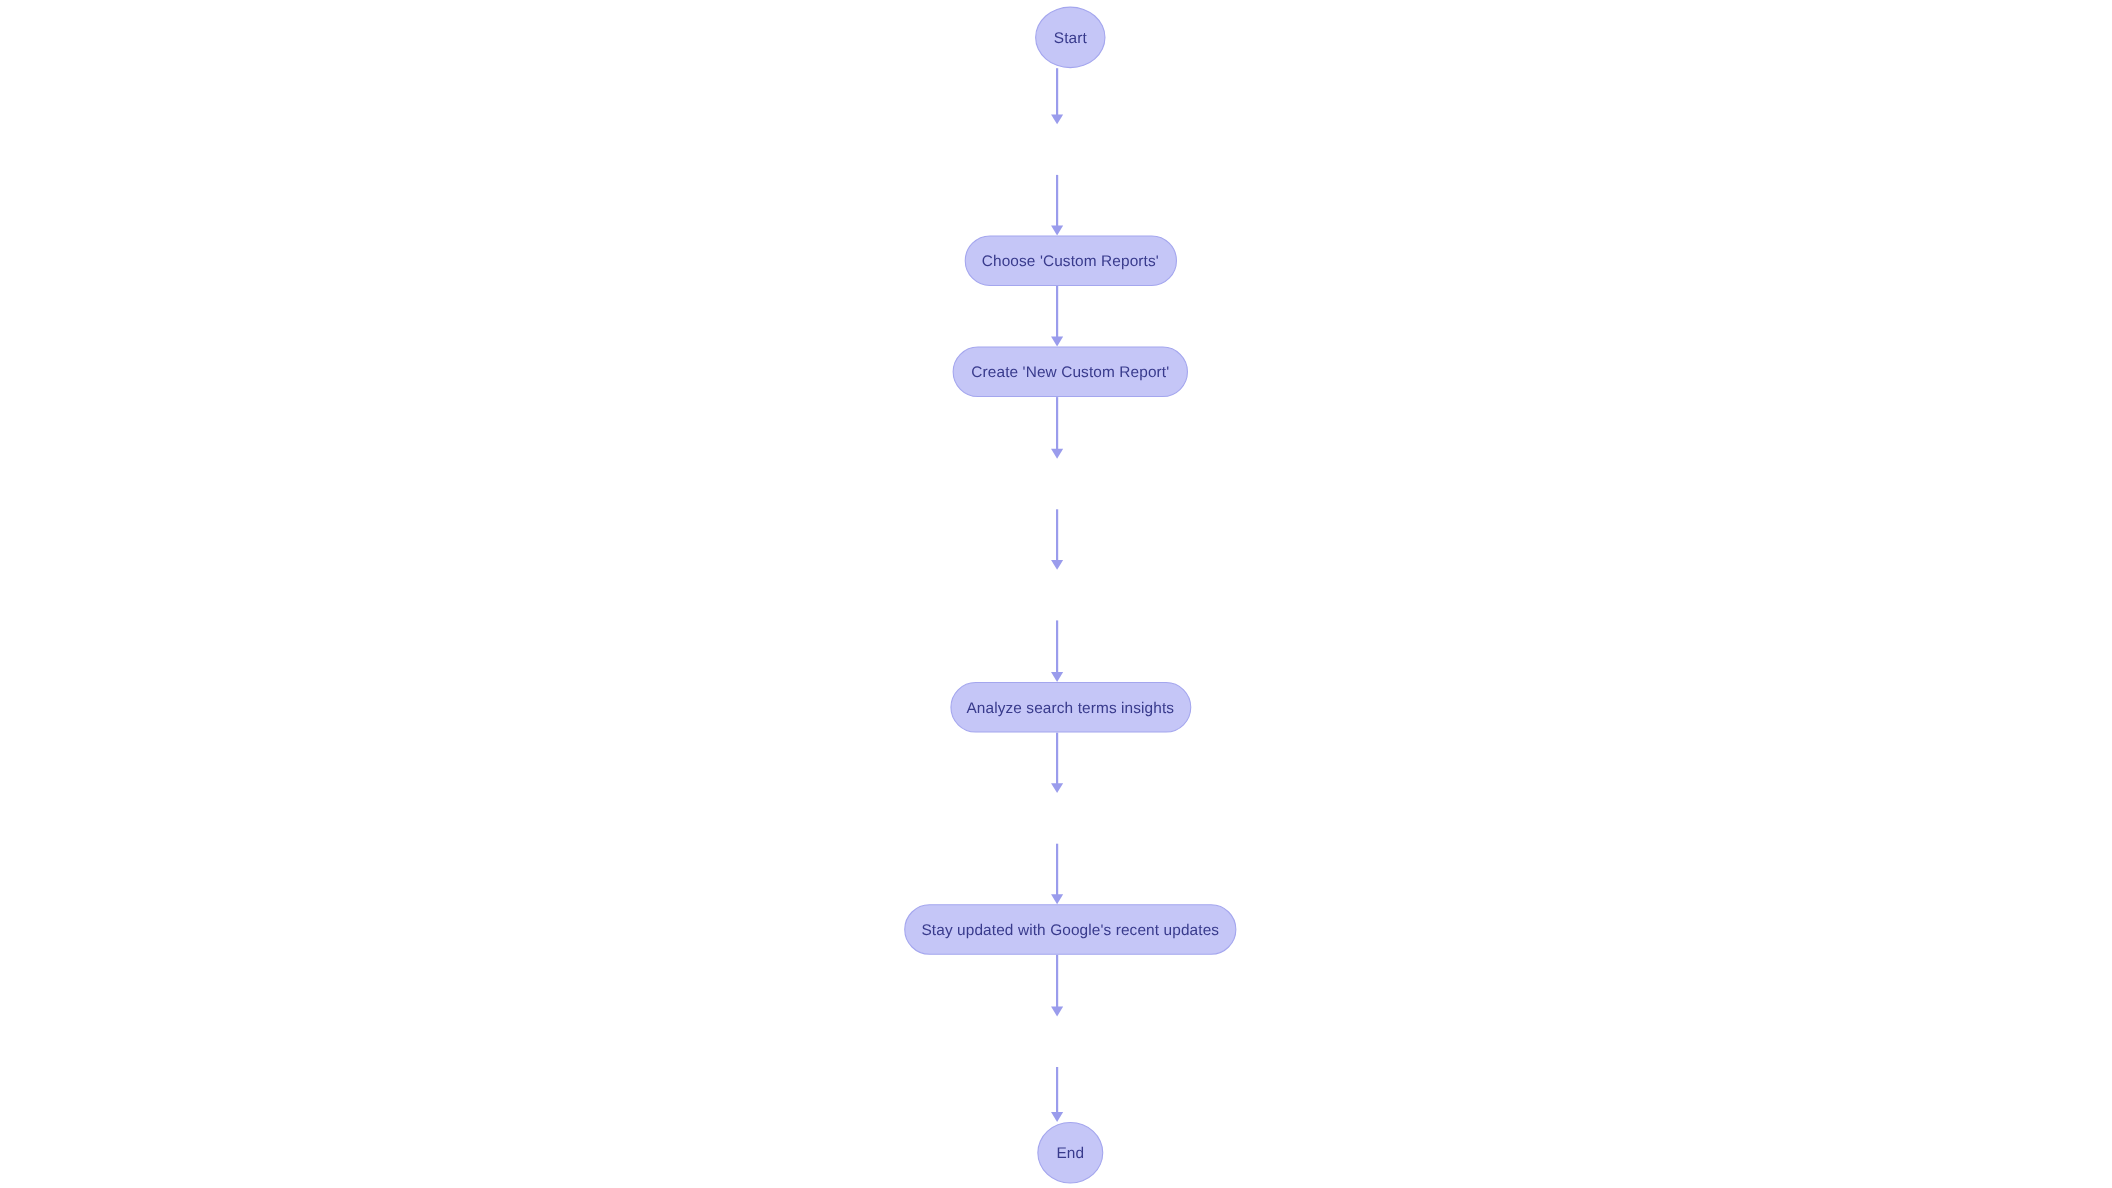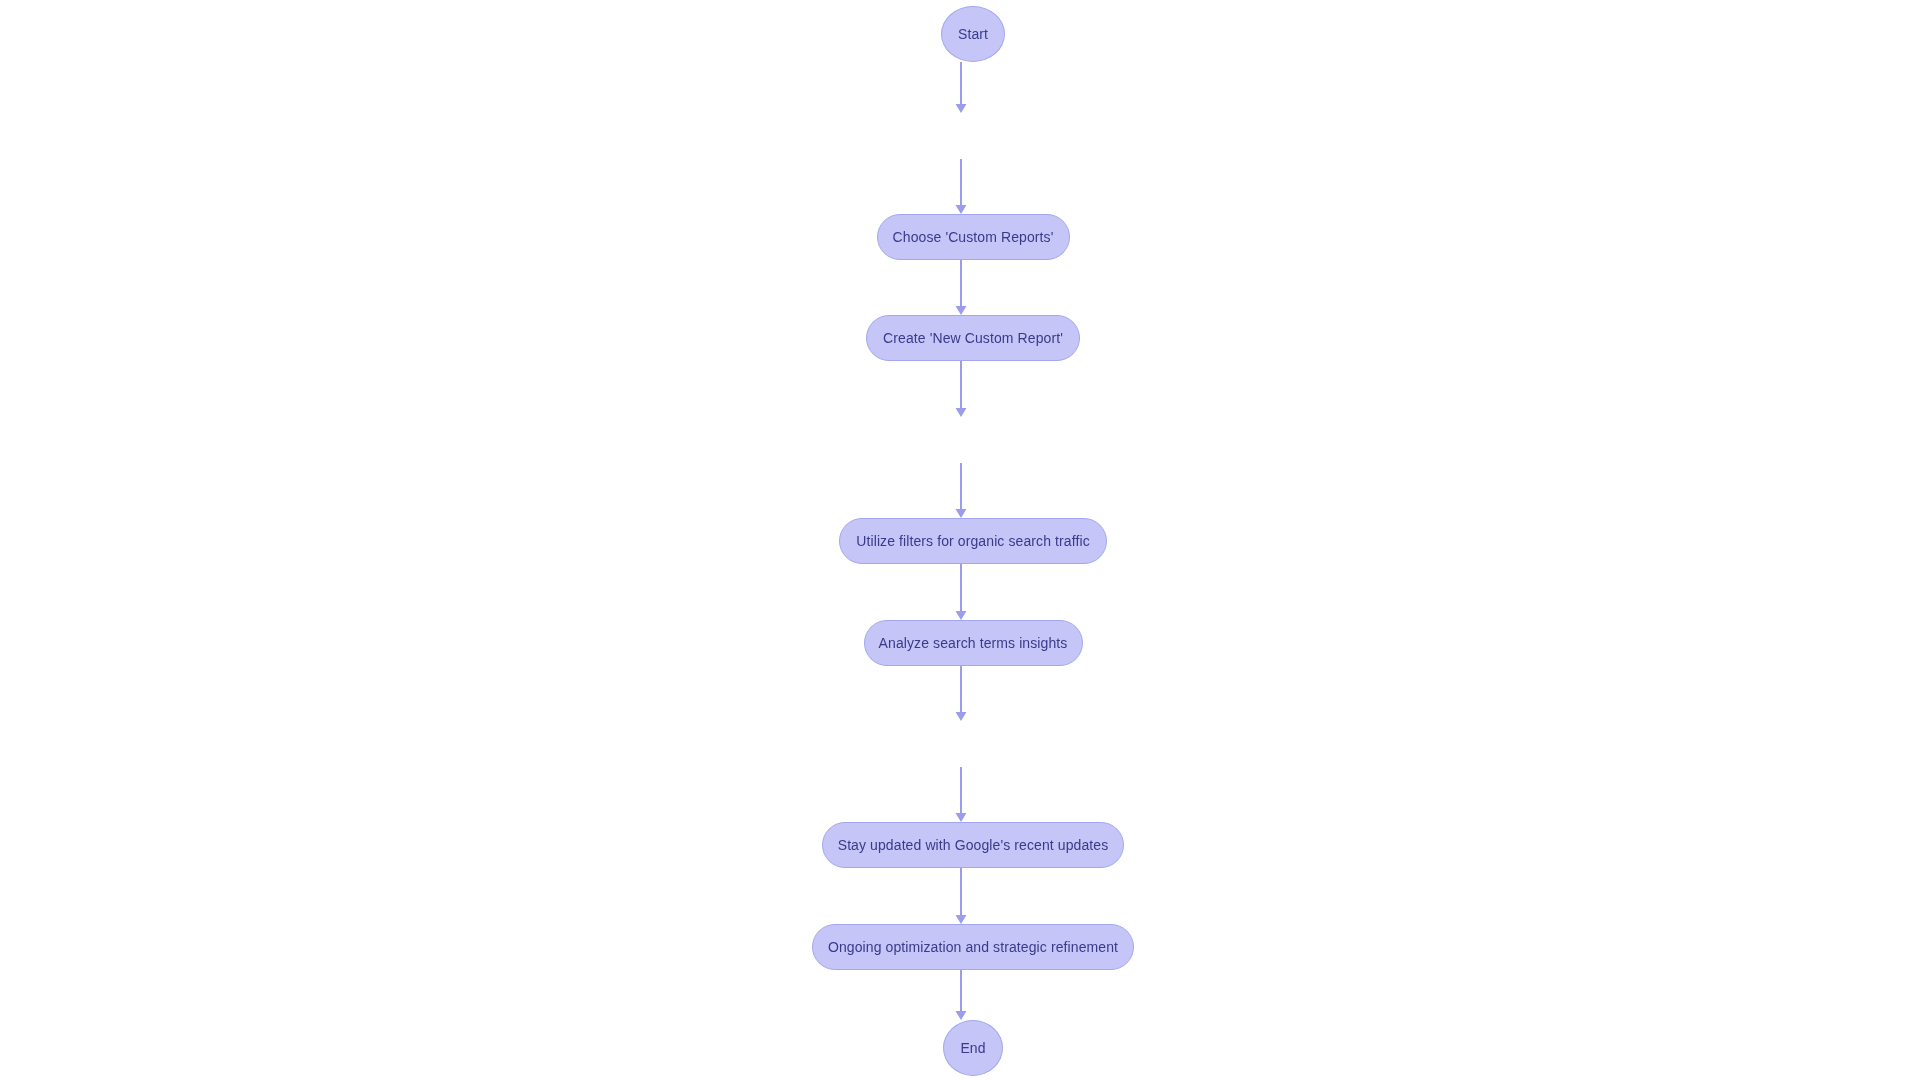--- a/index.html
+++ b/index.html
@@ -120,30 +120,24 @@
   <div id="node-layer">
       <div class="node terminal" style="width: 64px; height: 56px; left: 929px; top: 6px; border-radius: 50%;">
         <span class="node-label">Start</span>
       </div>
       <div class="node process" style="width: 193px; height: 46px; left: 864.5px; top: 214px; border-radius: 23px;">
         <span class="node-label">Choose 'Custom Reports'</span>
       </div>
       <div class="node process" style="width: 214px; height: 46px; left: 854px; top: 315px; border-radius: 23px;">
         <span class="node-label">Create 'New Custom Report'</span>
       </div>
-      <div class="node process" style="width: 268px; height: 46px; left: 827px; top: 518px; border-radius: 23px;">
-        <span class="node-label">Utilize filters for organic search traffic</span>
-      </div>
       <div class="node process" style="width: 219px; height: 46px; left: 851.5px; top: 620px; border-radius: 23px;">
         <span class="node-label">Analyze search terms insights</span>
       </div>
       <div class="node process" style="width: 302px; height: 46px; left: 810px; top: 822px; border-radius: 23px;">
         <span class="node-label">Stay updated with Google's recent updates</span>
-      </div>
-      <div class="node process" style="width: 322px; height: 46px; left: 800px; top: 924px; border-radius: 23px;">
-        <span class="node-label">Ongoing optimization and strategic refinement</span>
       </div>
       <div class="node terminal" style="width: 60px; height: 56px; left: 931px; top: 1020px; border-radius: 50%;">
         <span class="node-label">End</span>
       </div>
     </div>
 
 </div>
 
 </body></html>

